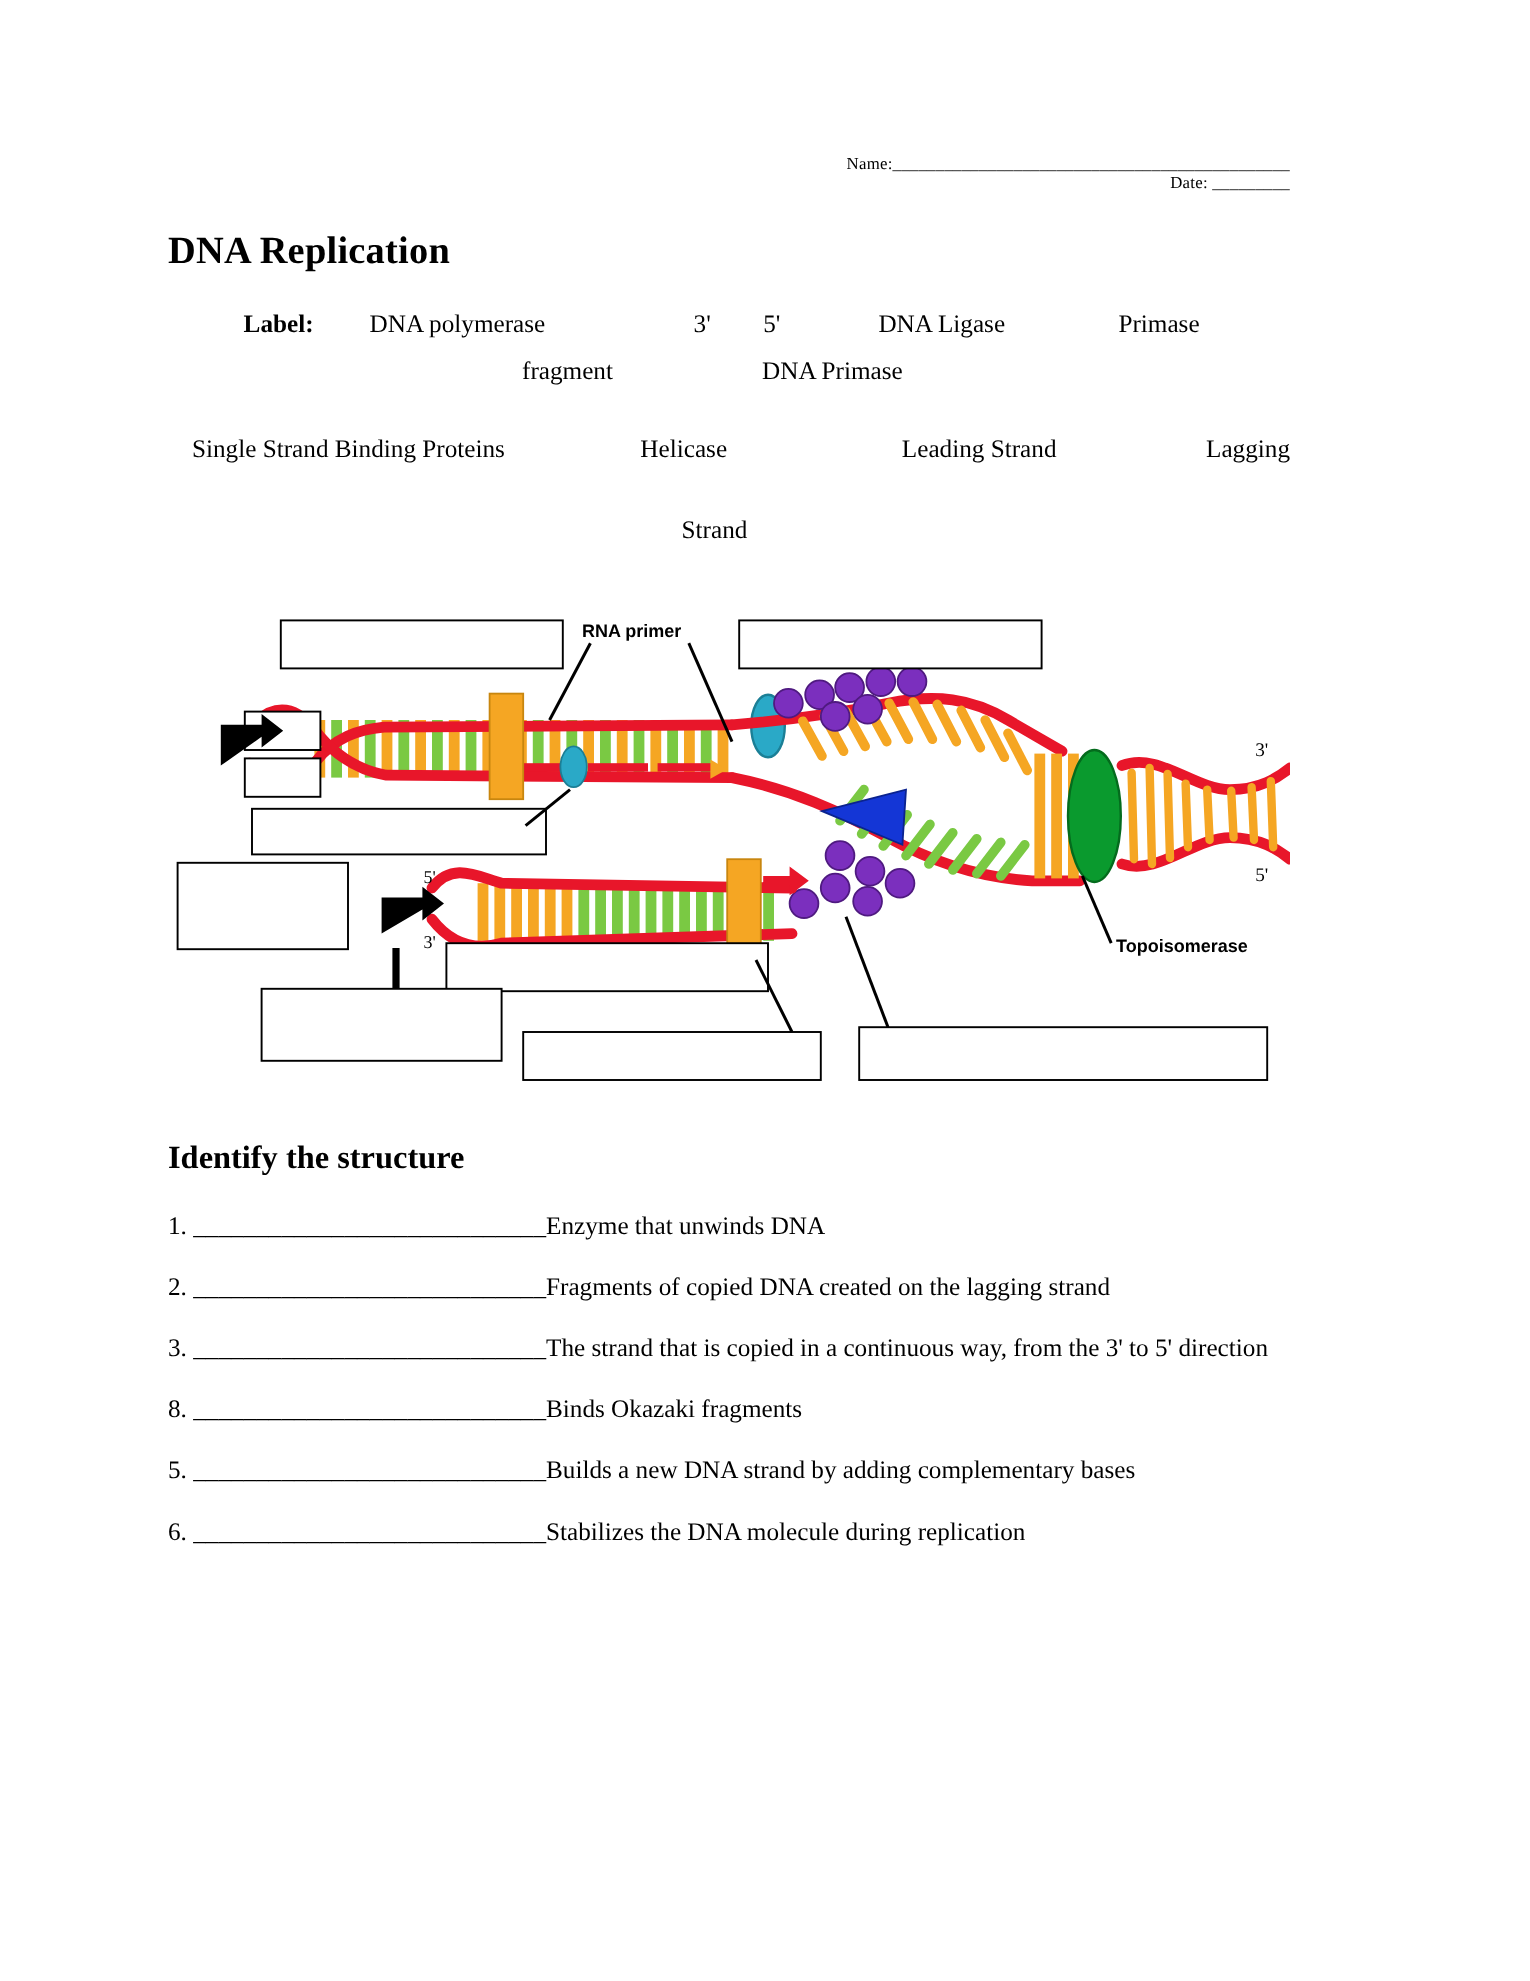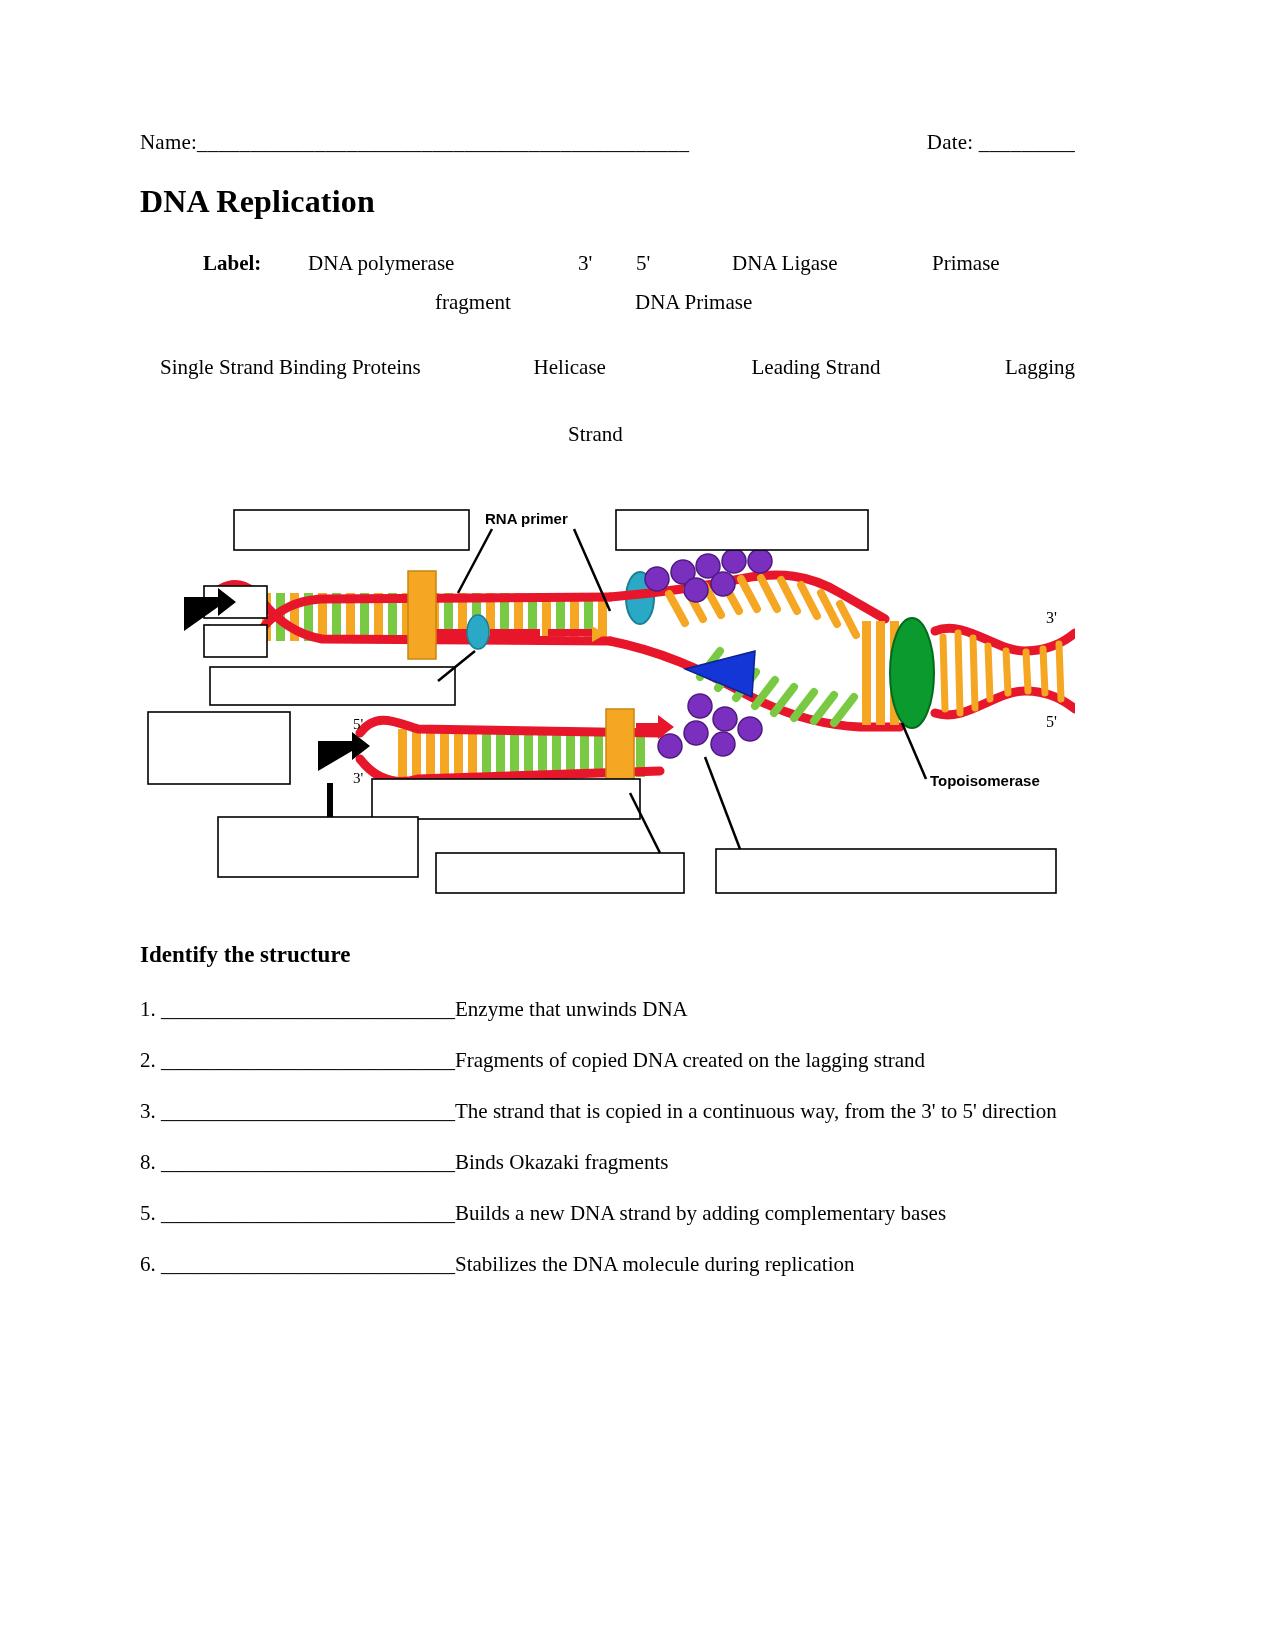--- a/index.html
+++ b/index.html
@@ -22,23 +22,24 @@
   .content {
     position: absolute;
     left: 140px;
     top: 130px;
     width: 935px;
   }
   
   .name-date-row {
     display: flex;
     justify-content: space-between;
-    align-items: flex-start;
-    font-size: 21px;
+    align-items: flex-end;
+    font-size: 14px;
     letter-spacing: 0.2px;
+    flex-direction: column;
   }
   .name-field { white-space: pre; }
   .date-field { white-space: pre; }
 
   h1.doc-title {
     font-size: 32px;
     font-weight: bold;
     margin: 28px 0 0 0;
     letter-spacing: 0.2px;
   }
@@ -85,21 +86,21 @@
   .figure-wrap {
     margin-top: 48px;
     position: relative;
     width: 935px;
     height: 415px;
   }
   .figure-wrap svg { display: block; }
 
   
   h2.section-title {
-    font-size: 23px;
+    font-size: 27px;
     font-weight: bold;
     margin: 26px 0 0 0;
   }
   .q-list { margin-top: 27px; }
   .q-item {
     font-size: 21px;
     line-height: 1.38;
     margin-bottom: 22px;
   }
   .q-blank { white-space: pre; }

